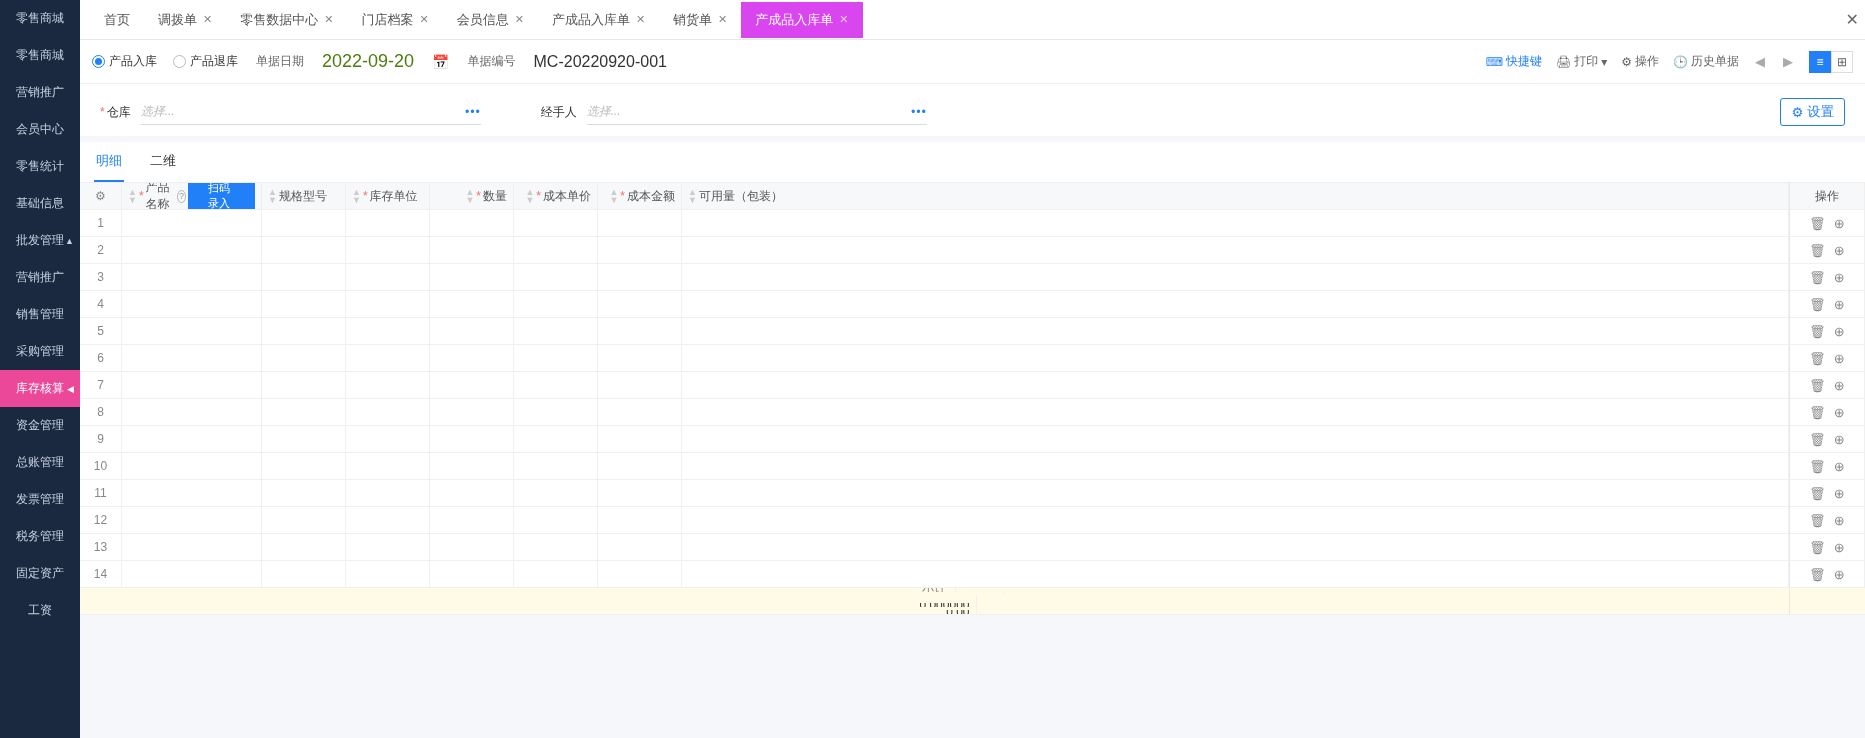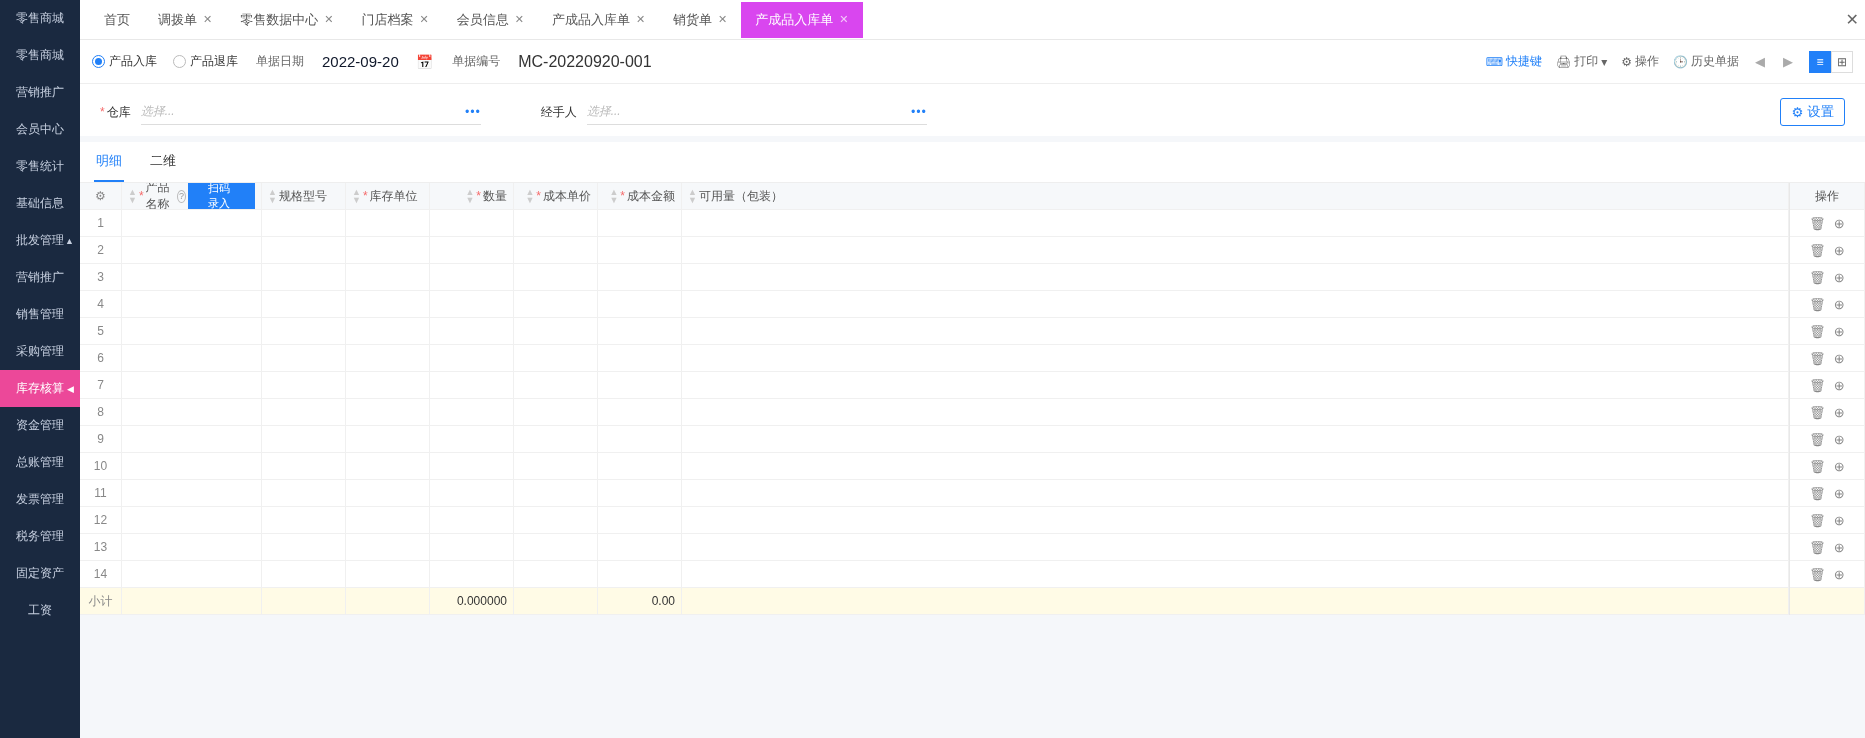--- a/index.html
+++ b/index.html
@@ -23,21 +23,21 @@
 .close-all { position: absolute; right: 6px; top: 10px; cursor: pointer; font-size: 16px; color: #666; }
 
 
 .docbar { height: 44px; background: #fff; display: flex; align-items: center; padding: 0 12px; gap: 18px; border-bottom: 1px solid #eee; }
 .radio-group { display: flex; gap: 16px; align-items: center; }
 .radio { display: flex; align-items: center; gap: 4px; cursor: pointer; }
 .radio .dot { width: 13px; height: 13px; border: 1px solid #bbb; border-radius: 50%; display: inline-flex; align-items: center; justify-content: center; }
 .radio.checked .dot { border-color: #2180f8; }
 .radio.checked .dot::after { content: ""; width: 7px; height: 7px; background: #2180f8; border-radius: 50%; }
 .field-lbl { color: #666; }
-.date-val { font-size: 15px; font-weight: 500; color: #0f172a; }
+.date-val { font-size: 18px; font-weight: 500; color: #4d7c0f; }
 .cal-icon { color: #2180f8; font-size: 14px; }
 .docno { color: #333; font-size: 16px; }
 .docbar-right { margin-left: auto; display: flex; align-items: center; gap: 14px; color: #666; }
 .docbar-right .lnk { display: flex; align-items: center; gap: 3px; cursor: pointer; color: #2180f8; }
 .docbar-right .lnk.gray { color: #666; }
 .nav-arrow { color: #aaa; cursor: pointer; font-size: 13px; padding: 0 2px; }
 .view-toggle { display: flex; }
 .view-btn { width: 22px; height: 22px; display: flex; align-items: center; justify-content: center; border: 1px solid #ddd; cursor: pointer; background: #fff; }
 .view-btn.active { background: #2180f8; color: #fff; border-color: #2180f8; }
 
@@ -54,21 +54,21 @@
 .subtab { padding: 10px 2px; cursor: pointer; color: #333; font-size: 13px; border-bottom: 2px solid transparent; }
 .subtab.active { color: #2180f8; border-bottom-color: #2180f8; }
 
 
 .tbl-wrap { background: #fff; margin: 0; display: flex; flex-direction: column; }
 .tbl { display: flex; }
 .tbl-left { flex: 1; min-width: 0; }
 .tbl-right { width: 76px; border-left: 1px solid #e8e8e8; }
 .row { display: flex; height: 27px; border-bottom: 1px solid #f0f0f0; align-items: center; }
 .row.header { background: #f6f8fa; font-size: 12px; color: #555; }
-.row.subtotal { background: #fffbe6; }
+.row.subtotal { background: #fffbe6; flex-direction: column; }
 .cell { border-right: 1px solid #f0f0f0; height: 100%; display: flex; align-items: center; padding: 0 6px; overflow: hidden; }
 .c-idx { width: 42px; justify-content: center; color: #888; }
 .c-name { width: 140px; }
 .c-spec { width: 84px; }
 .c-unit { width: 84px; }
 .c-qty { width: 84px; justify-content: flex-end; }
 .c-price { width: 84px; justify-content: flex-end; }
 .c-amt { width: 84px; justify-content: flex-end; }
 .c-avail { flex: 1; }
 .c-ops { width: 76px; justify-content: center; gap: 8px; }

